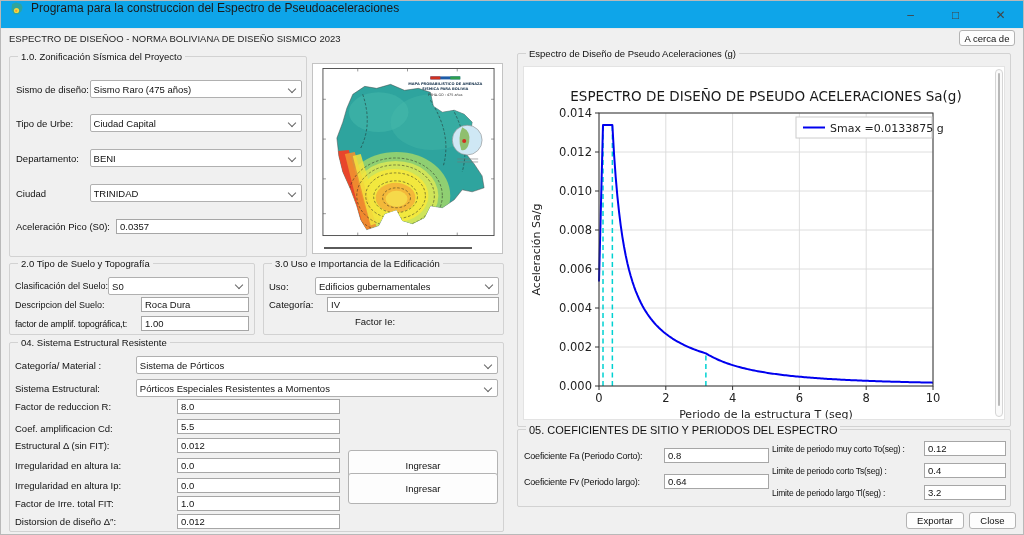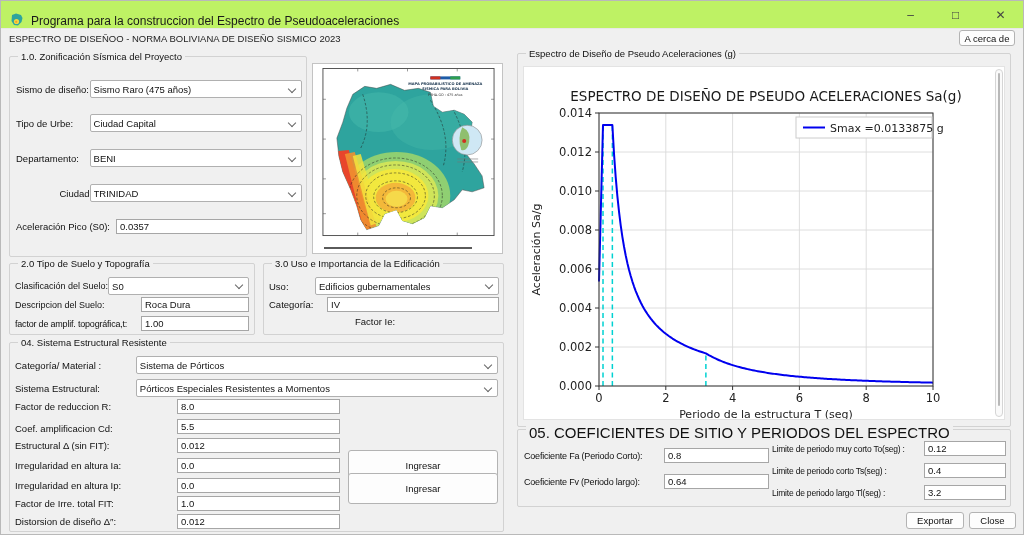--- a/index.html
+++ b/index.html
@@ -4,21 +4,21 @@
 <style>
   * { margin:0; padding:0; box-sizing:border-box; }
   html,body { background:#d8d8d8; }
   .window {
     position:relative; width:1024px; height:535px; background:#f0f0f0;
     font-family:"Liberation Sans", sans-serif; font-size:9.5px; color:#111;
     overflow:hidden; border:1px solid #b9b9b9;
   }
   
   .titlebar { position:absolute; left:0; top:0; width:100%; height:28px;
-    background:#bef264; border-bottom:1px solid #e8e8e8; display:flex; align-items:flex-end; }
+    background:#0ea5e9; border-bottom:1px solid #e8e8e8; display:flex; align-items:flex-start; }
   .titlebar .appicon { width:16px; height:16px; margin:0 6px 0 8px; }
   .titlebar .title { font-size:12px; color:#1a1a1a; }
   .wincontrols { position:absolute; right:0; top:0; height:28px; display:flex; }
   .winbtn { width:45px; height:28px; display:flex; align-items:center; justify-content:center;
     font-size:12px; color:#444; cursor:default; }
   
   .subheader-text { position:absolute; left:8px; top:32px; font-size:9.5px; color:#222; }
   .btn { background:#fdfdfd; border:1px solid #b3b3b3; border-radius:3px;
     font-family:"Liberation Sans",sans-serif; font-size:9.5px; color:#111;
     display:flex; align-items:center; justify-content:center; }
@@ -91,21 +91,21 @@
       </div>
     </div>
     <div class="row" style="left:6px;top:92px;width:286px;">
       <span class="lbl" style="width:100px;">Departamento:</span>
       <div class="combo">
         <span class="cval">BENI</span>
         <span class="chev"></span>
       </div>
     </div>
     <div class="row" style="left:6px;top:127px;width:286px;">
-      <span class="lbl" style="width:100px;text-align:right;">Ciudad</span>
+      <span class="lbl" style="width:100px;">Ciudad</span>
       <div class="combo">
         <span class="cval">TRINIDAD</span>
         <span class="chev"></span>
       </div>
     </div>
     <div class="row" style="left:6px;top:162px;width:286px;">
       <span class="lbl" style="width:100px;">Aceleración Pico (S0):</span>
       <input class="entry" style="flex: 1 1 0%;" value="0.0357">
     </div>
   </div>
@@ -322,21 +322,21 @@
             <text x="306" y="64.5" font-size="11" fill="#222">Smax =0.0133875 g</text>
           </svg>
       </div>
       <div class="vscroll">
         <div class="thumb"></div>
       </div>
     </div>
   </div>
 
   <div class="gb" style="left:516px;top:428px;width:494px;height:78px;">
-    <span class="gbtitle" style="font-size:15px;">05. COEFICIENTES DE SITIO Y PERIODOS DEL ESPECTRO</span>
+    <span class="gbtitle" style="font-size:11px;">05. COEFICIENTES DE SITIO Y PERIODOS DEL ESPECTRO</span>
     <div class="row" style="left:6px;top:18px;width:245px;">
       <span class="lbl" style="width:140px;font-size:9px;letter-spacing:-0.2px;">Coeficiente Fa (Periodo Corto):</span>
       <input class="entry" style="flex: 1 1 0%;" value="0.8">
     </div>
     <div class="row" style="left:6px;top:44px;width:245px;">
       <span class="lbl" style="width:140px;font-size:9px;letter-spacing:-0.2px;">Coeficiente Fv (Periodo largo):</span>
       <input class="entry" style="flex: 1 1 0%;" value="0.64">
     </div>
     <div class="row" style="left:254px;top:11px;width:234px;">
       <span class="lbl" style="width:152px;font-size:8.5px;letter-spacing:-0.2px;">Limite de periodo muy corto To(seg) :</span>

